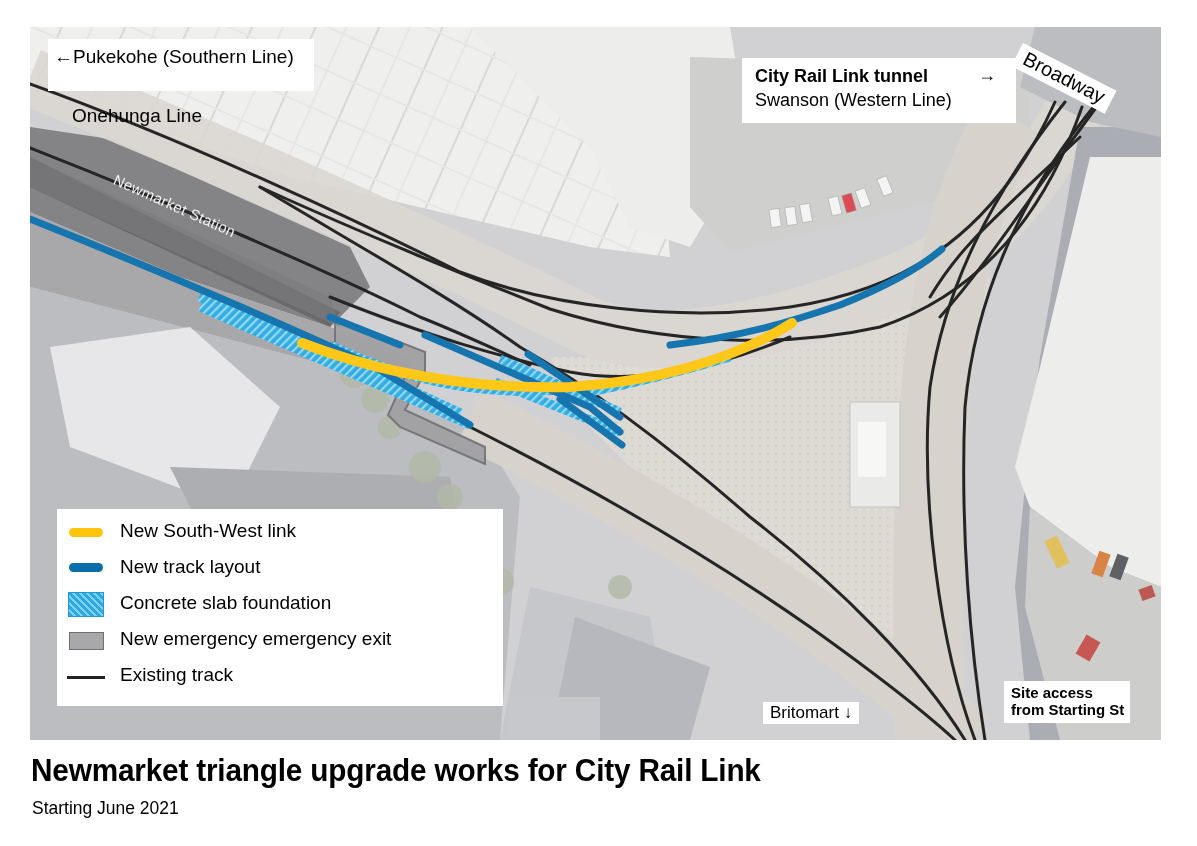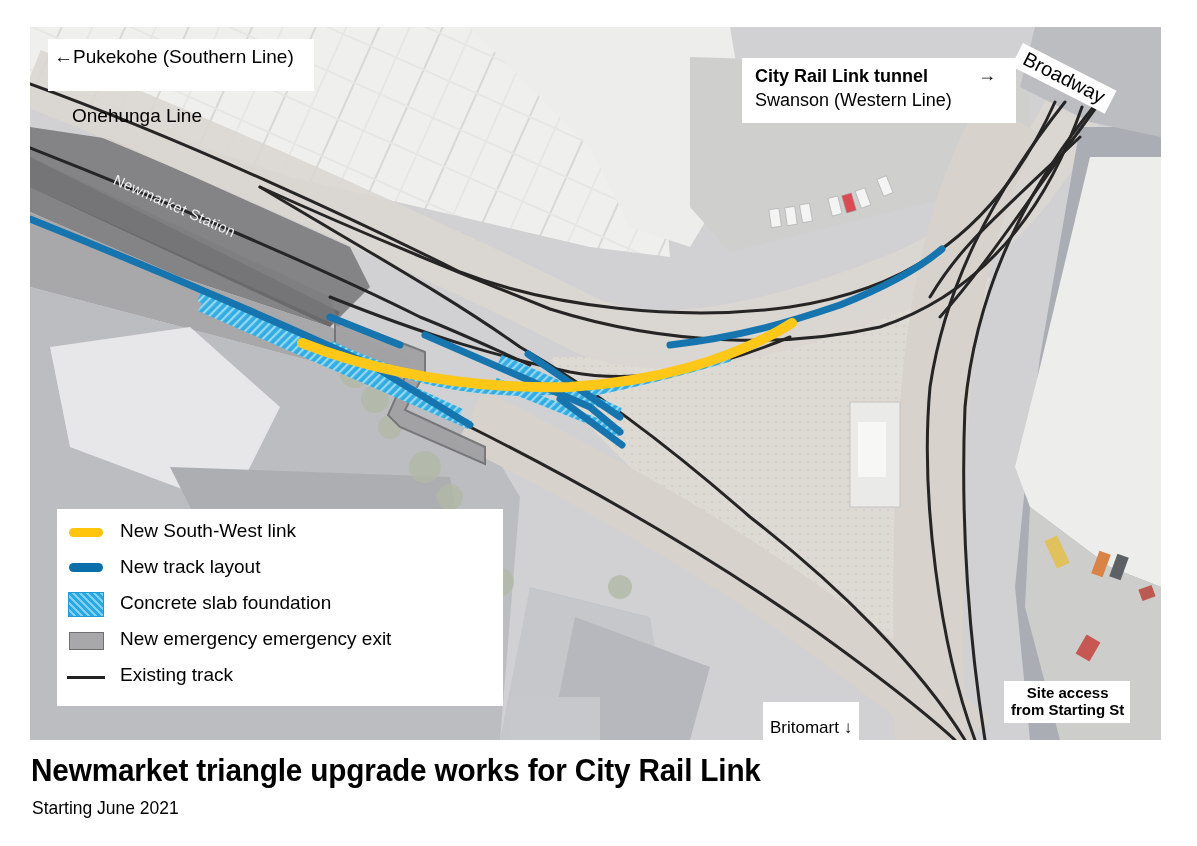--- a/index.html
+++ b/index.html
@@ -19,22 +19,22 @@
   .dest-sw .line1 { position: absolute; left: 6px; top: 7px; white-space: nowrap; }
   .dest-sw .line2 { position: absolute; left: 24px; top: 30px; white-space: nowrap; margin-top: 36px; }
   .dest-ne { left: 712px; top: 31px; width: 274px; height: 65px; font-size: 18px; text-align: right; }
   .dest-ne .line1 { position: absolute; left: 13px; top: 8px; font-weight: bold; white-space: nowrap; }
   .dest-ne .arrow { position: absolute; left: 236px; top: 7px; font-weight: bold; }
   .dest-ne .line2 { position: absolute; left: 13px; top: 32px; white-space: nowrap; }
   .broadway {
     left: 993px; top: 16px; font-size: 20px; padding: 0px 8px 2px 8px;
     transform: rotate(27deg); transform-origin: left top; white-space: nowrap;
   }
-  .britomart { left: 733px; top: 675px; font-size: 17px; padding: 16px 7px; white-space: nowrap; }
-  .site-access { left: 974px; top: 654px; font-size: 15px; font-weight: bold; padding: 3px 6px 4px 7px; line-height: 1.15; white-space: nowrap; text-align: center; }
+  .britomart { left: 733px; top: 675px; font-size: 17px; padding: 1px 7px; white-space: nowrap; }
+  .site-access { left: 974px; top: 654px; font-size: 15px; font-weight: bold; padding: 3px 6px 4px 7px; line-height: 1.15; white-space: nowrap; }
   .station-label {
     position: absolute; left: 88px; top: 144px; color: #f2f2f2; font-size: 15px;
     transform: rotate(24deg); transform-origin: left top; white-space: nowrap; letter-spacing: 0.3px;
   }
   .legend {
     position: absolute; left: 57px; top: 509px; width: 446px; height: 197px; background: #ffffff;
   }
   .legend-item { position: absolute; left: 0; height: 30px; width: 446px; }
   .legend-item .swatch { position: absolute; left: 12px; }
   .legend-item .text { position: absolute; left: 63px; top: 3px; font-size: 19px; white-space: nowrap; }

